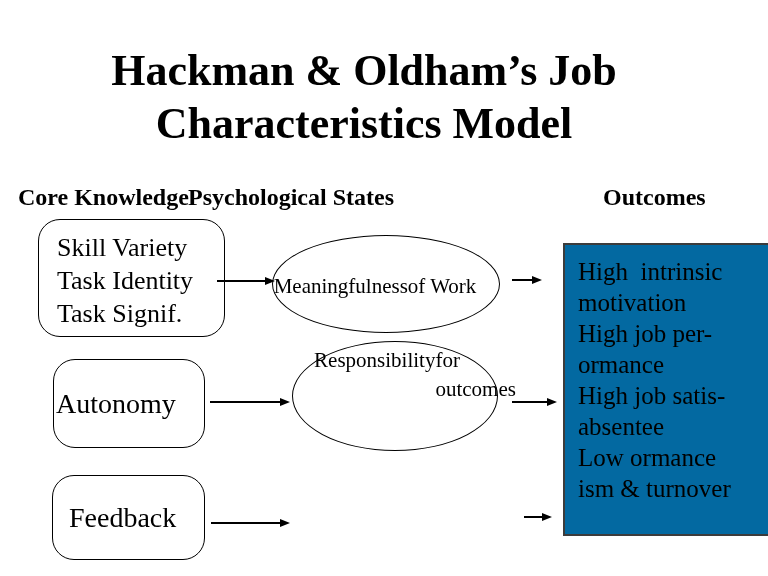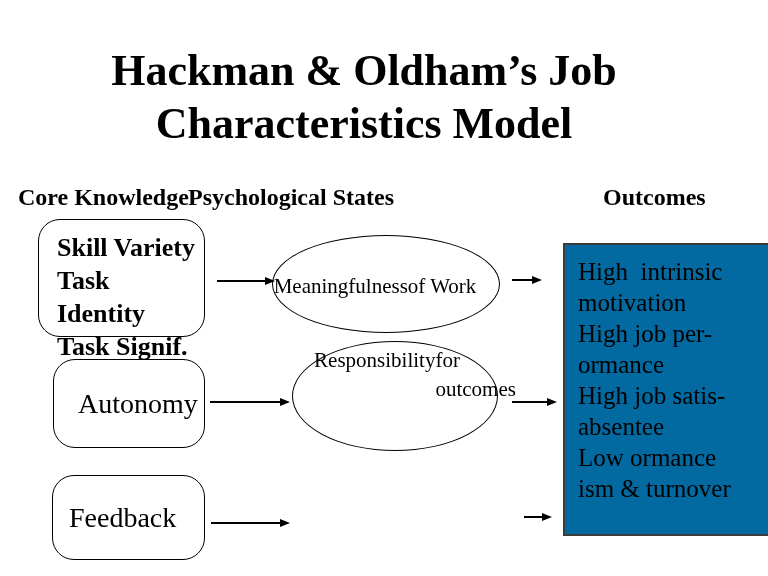--- a/index.html
+++ b/index.html
@@ -40,28 +40,28 @@
 
   
   .rbox {
     position: absolute;
     border: 1.6px solid #000;
     border-radius: 22px;
     background: #fff;
     box-sizing: border-box;
   }
   .box-skill {
-    left: 38px; top: 219px; width: 167px; height: 118px;
+    left: 38px; top: 219px; width: 187px; height: 118px;
     padding: 11px 0 0 18px;
-    font-size: 26px; line-height: 33px; font-weight: bold;
+    font-size: 26px; line-height: 33px;
   }
   .box-autonomy {
     left: 53px; top: 359px; width: 152px; height: 89px;
     display: flex; align-items: center;
-    padding-left: 24px;
+    padding-left: 2px;
     font-size: 28px;
   }
   .box-feedback {
     left: 52px; top: 475px; width: 153px; height: 85px;
     display: flex; align-items: center;
     padding-left: 16px;
     font-size: 28px;
   }
 
   

